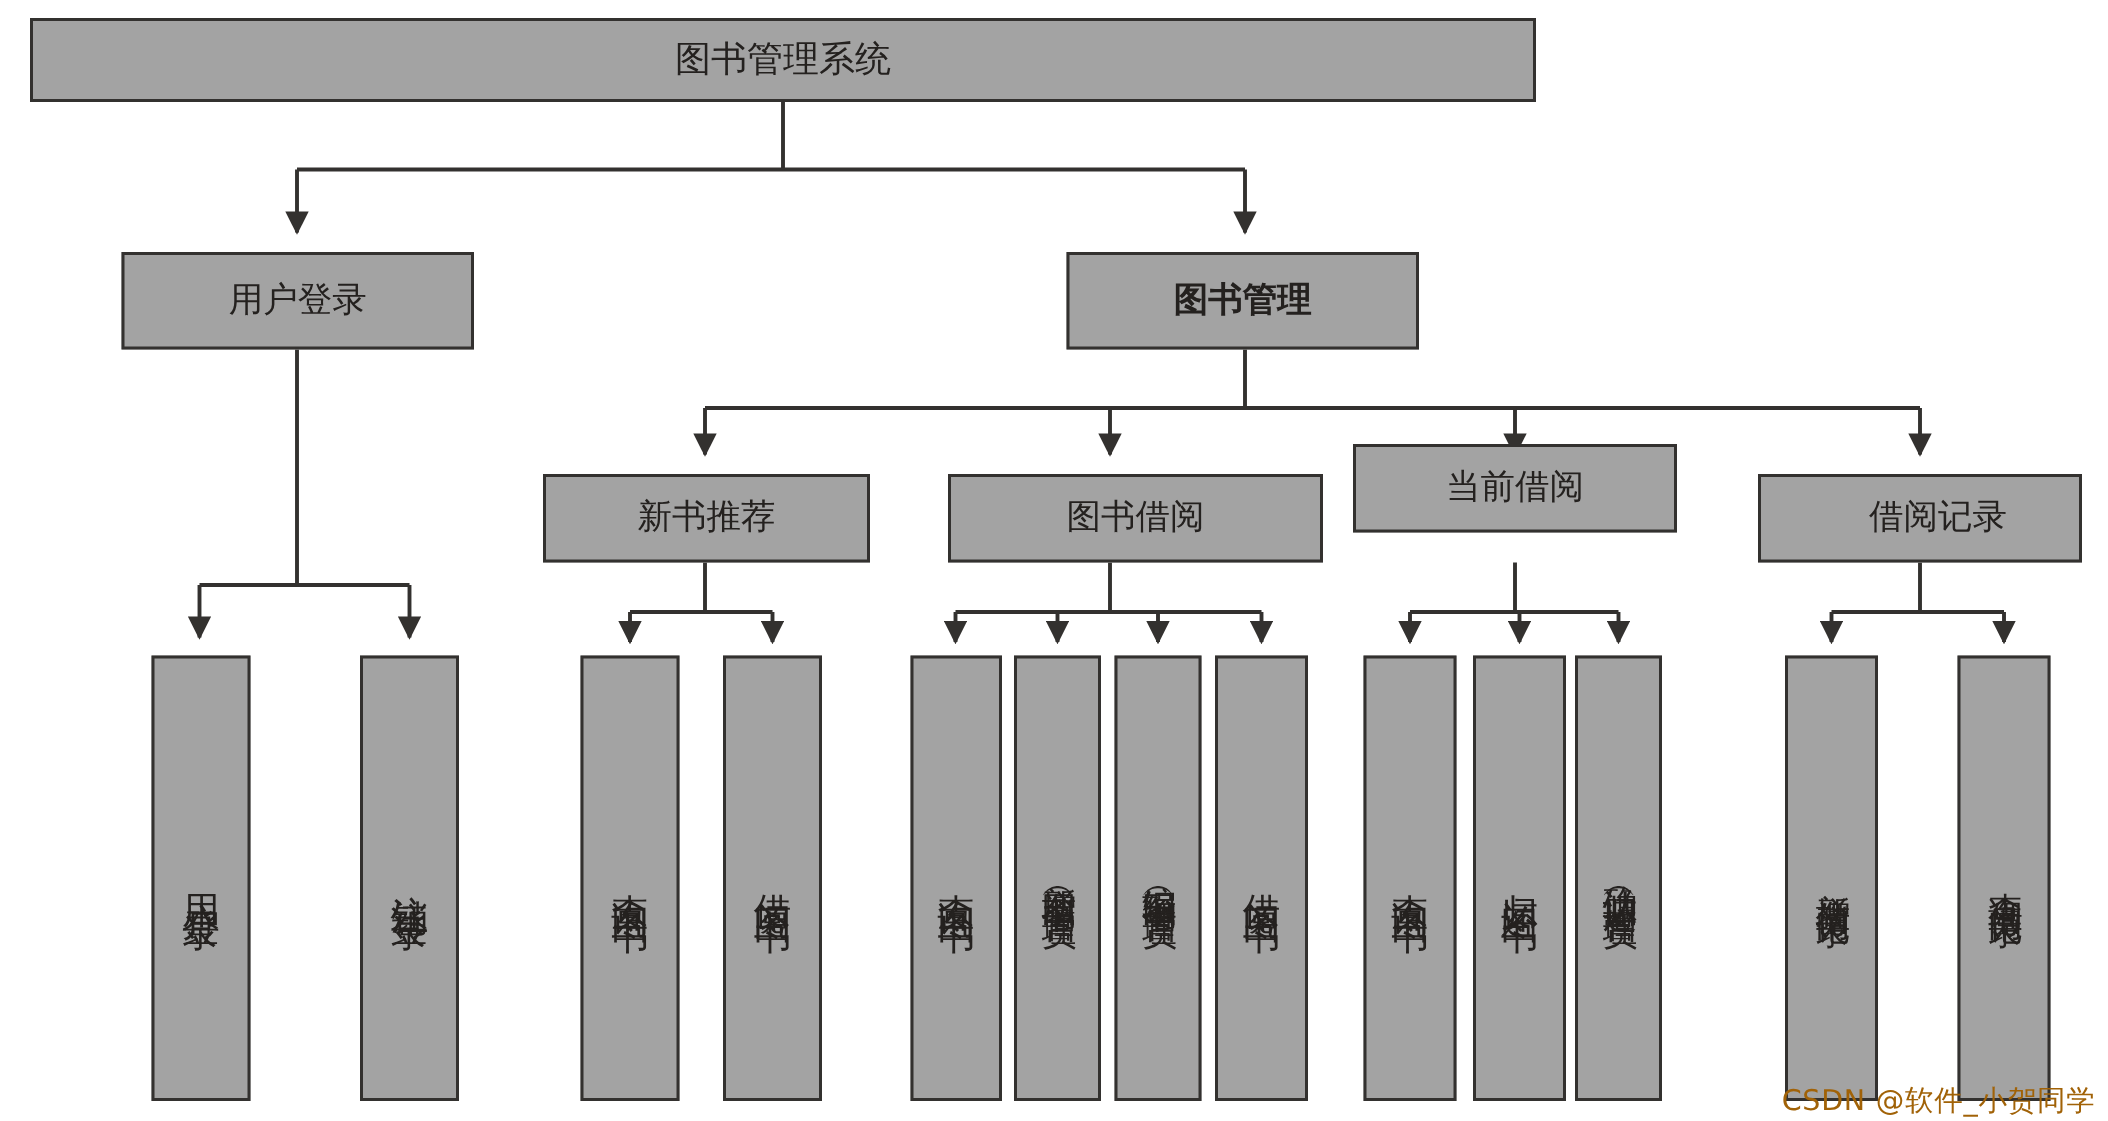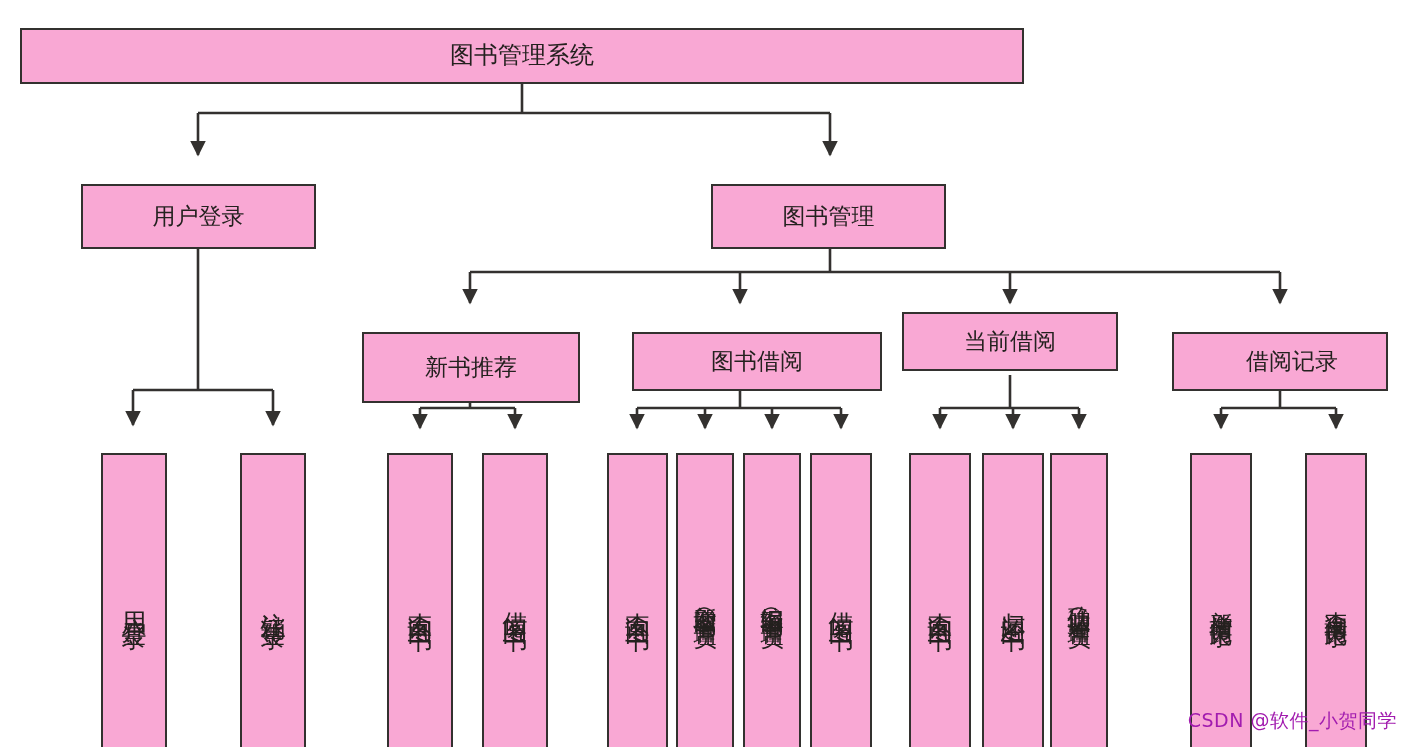--- a/index.html
+++ b/index.html
@@ -20,27 +20,26 @@
   #edges {
     position: absolute;
     left: 0;
     top: 0;
     width: 1405px;
     height: 747px;
   }
   .node {
     position: absolute;
     box-sizing: border-box;
-    background: #f9a8d4;
+    background: #a3a3a3;
     border: 2.5px solid #33312f;
     display: flex;
     align-items: center;
     justify-content: center;
     z-index: 2;
-    margin-top: 16px;
   }
   .node .label {
     color: #24211f;
     text-align: center;
     line-height: 1.22;
     white-space: pre;
   }
   
   .node.h .label {
     font-size: 23px;
@@ -61,23 +60,23 @@
     line-height: 1;
     white-space: nowrap;
   }
   .node.v.small .label {
     font-size: 23px;
     letter-spacing: 3px;
   }
   #watermark {
     position: absolute;
     right: 8px;
-    bottom: 13px;
+    bottom: 0;
     font-size: 19px;
-    color: #a21caf;
+    color: #a16207;
     letter-spacing: 0.5px;
     z-index: 5;
     white-space: nowrap;
   }
 </style>
 </head>
 <body>
 
 <div id="canvas">
 
@@ -132,25 +131,25 @@
     </g>
   </svg>
 
   <div class="node h root" style="left:20px; top:12px; width:1004px; height:56px;">
     <span class="label">图书管理系统</span>
   </div>
 
   <div class="node h" style="left:81px; top:168px; width:235px; height:65px;">
     <span class="label">用户登录</span>
   </div>
-  <div class="node h" style="left:711px; top:168px; width:235px; height:65px;">
+  <div class="node h" style="left:711px; top:168px; width:235px; height:65px;font-weight:bold;">
     <span class="label">图书管理</span>
   </div>
 
-  <div class="node h" style="left:362px; top:316px; width:218px; height:71px;">
+  <div class="node h" style="left:362px; top:316px; width:218px; height:59px;">
     <span class="label">新书推荐</span>
   </div>
   <div class="node h" style="left:632px; top:316px; width:250px; height:59px;">
     <span class="label">图书借阅</span>
   </div>
   <div class="node h" style="left:902px; top:296px; width:216px; height:59px;">
     <span class="label">当前借阅</span>
   </div>
   <div class="node h" style="left:1172px; top:316px; width:216px; height:59px;padding-left:24px;">
     <span class="label">借阅记录</span>

